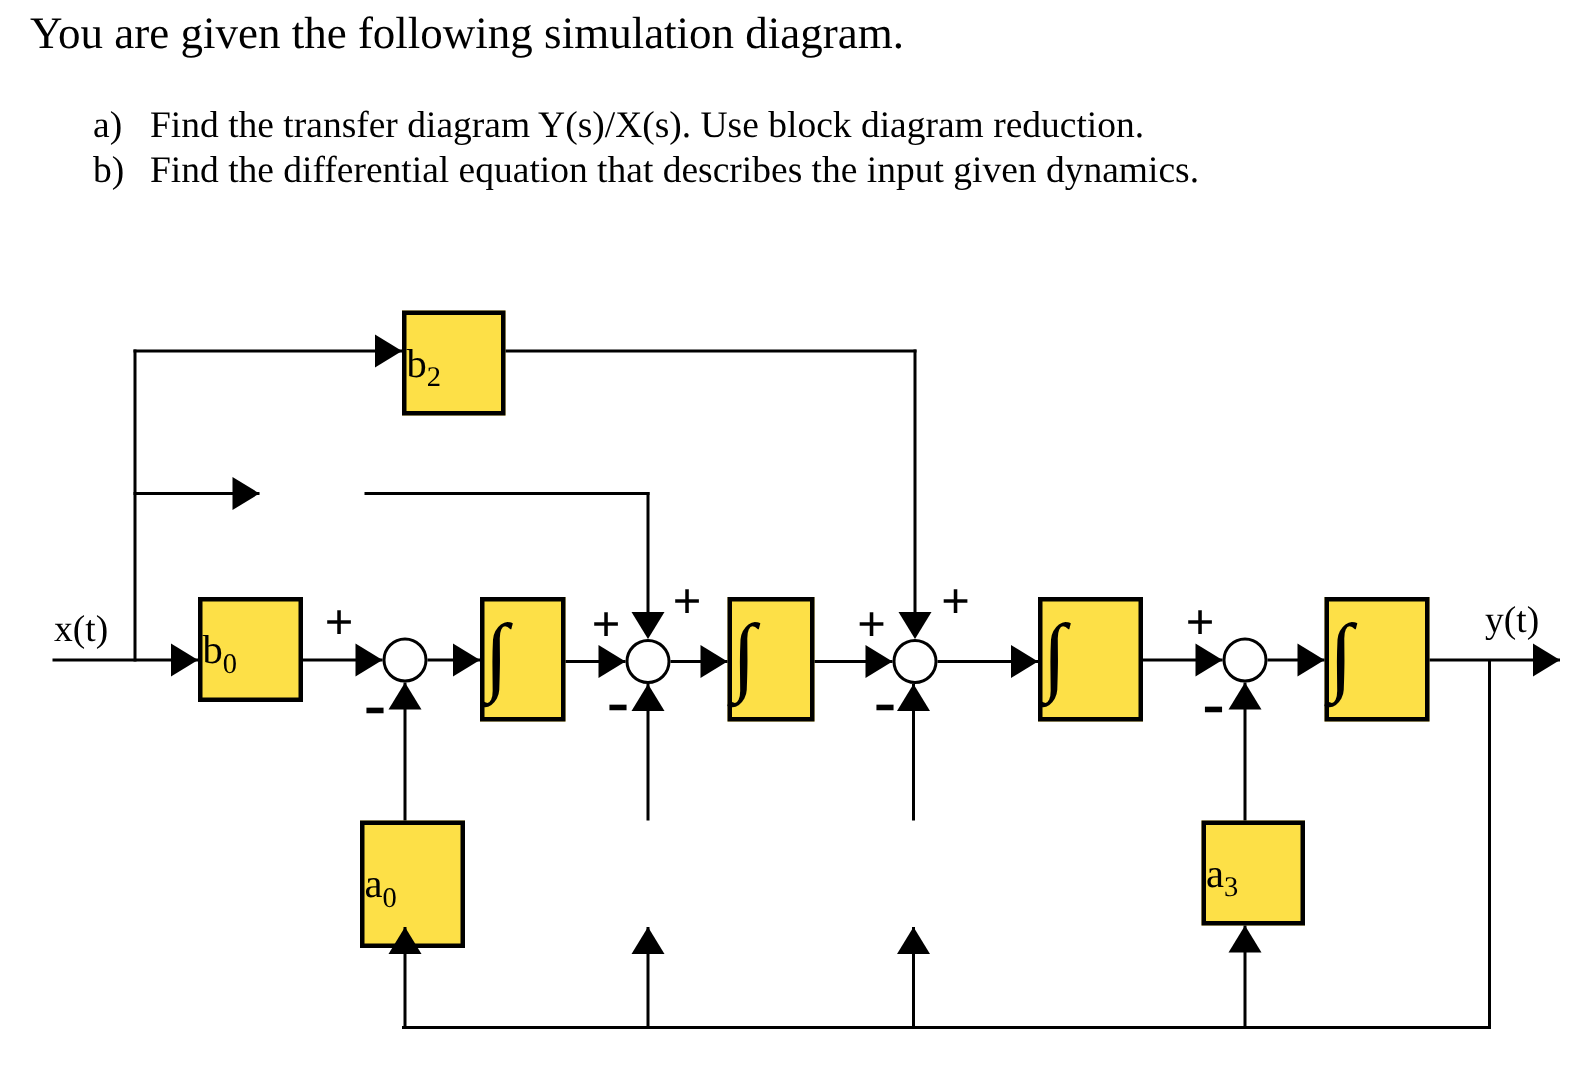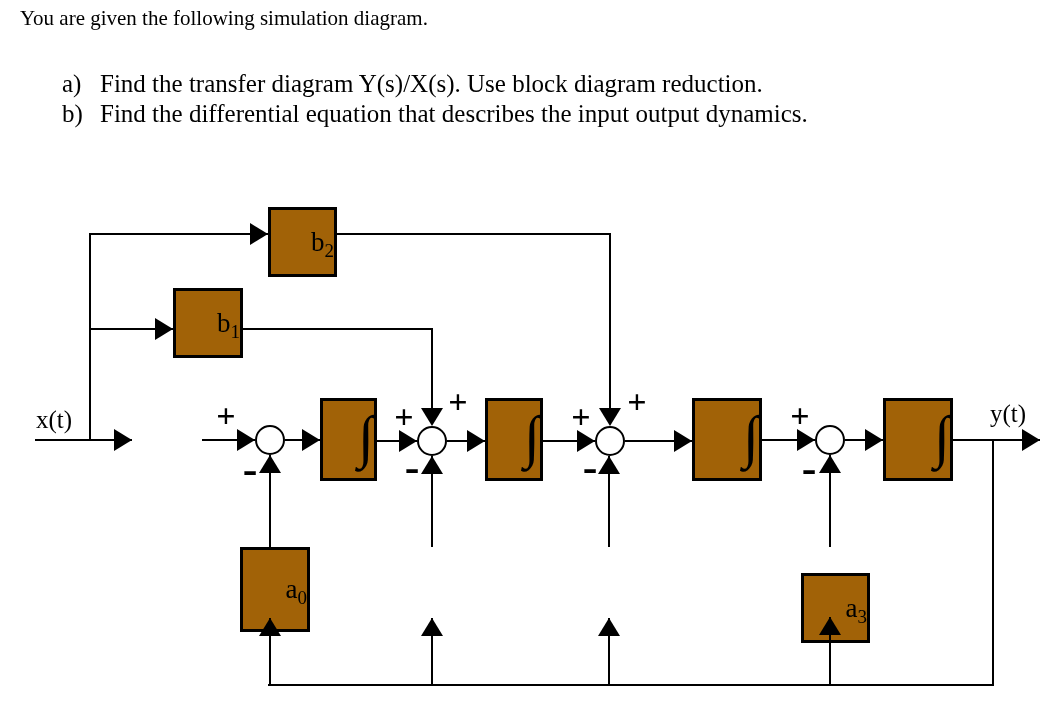--- a/index.html
+++ b/index.html
@@ -1,23 +1,23 @@
 <!DOCTYPE html>
 <html><head>
 <meta charset="utf-8">
 <style>
   html,body{margin:0;padding:0;background:#ffffff;}
   .page{position:relative;width:1052px;height:710px;background:#ffffff;overflow:hidden;
         font-family:"Liberation Serif", serif;color:#000;}
-  .title{position:absolute;left:20px;top:6px;font-size:21px;white-space:nowrap;text-align:center;}
+  .title{position:absolute;left:20px;top:6px;font-size:30px;white-space:nowrap;text-align:center;}
   .li{position:absolute;font-size:25px;white-space:nowrap;}
   .li .mk{display:inline-block;width:38px;}
   
-  .blk{position:absolute;border:3px solid #000;background:#a16207;box-sizing:border-box;
-       display:flex;align-items:center;justify-content:flex-end;font-size:27px;}
+  .blk{position:absolute;border:3px solid #000;background:#fde047;box-sizing:border-box;
+       display:flex;align-items:center;justify-content:flex-start;font-size:27px;}
   .blk sub{font-size:19px;line-height:0;}
   .intg{font-size:58px;font-weight:normal;padding-bottom:6px;}
   .sum{position:absolute;width:30px;height:30px;border:2px solid #000;border-radius:50%;
        background:#fff;box-sizing:border-box;}
   .h{position:absolute;height:2px;background:#000;}
   .v{position:absolute;width:2px;background:#000;}
   .ar,.au,.ad{position:absolute;width:0;height:0;}
   .ar{border-top:11px solid transparent;border-bottom:11px solid transparent;border-left:18px solid #000;}
   .au{border-left:11px solid transparent;border-right:11px solid transparent;border-bottom:18px solid #000;}
   .ad{border-left:11px solid transparent;border-right:11px solid transparent;border-top:18px solid #000;}
@@ -28,36 +28,36 @@
 </head>
 <body>
 
 <div class="page">
 
   <div class="title">You are given the following simulation diagram.</div>
   <div class="li" style="left:62px;top:70px;">
     <span class="mk">a)</span><span>Find the transfer diagram Y(s)/X(s). Use block diagram reduction.</span>
   </div>
   <div class="li" style="left:62px;top:100px;">
-    <span class="mk">b)</span><span>Find the differential equation that describes the input output dynamics.</span>
+    <span class="mk">b)</span><span>Find the differential equation that describes the input given dynamics.</span>
   </div>
 
   <div class="lbl" style="left:36px;top:406px;">x(t)</div>
   <div class="lbl" style="left:990px;top:400px;">y(t)</div>
 
-  <div class="blk" style="left:173px;top:288px;width:70px;height:70px;">
-      <span><span>b</span><sub>1</sub></span>
+  <div class="blk" style="left:132px;top:398px;width:70px;height:70px;">
+      <span><span>b</span><sub>0</sub></span>
     </div>
   <div class="blk" style="left:268px;top:207px;width:69px;height:70px;">
       <span><span>b</span><sub>2</sub></span>
     </div>
   <div class="blk" style="left:240px;top:547px;width:70px;height:85px;">
       <span><span>a</span><sub>0</sub></span>
     </div>
-  <div class="blk" style="left:801px;top:573px;width:69px;height:70px;">
+  <div class="blk" style="left:801px;top:547px;width:69px;height:70px;">
       <span><span>a</span><sub>3</sub></span>
     </div>
 
   <div class="blk intg" style="left:320px;top:398px;width:57px;height:83px;">
       <span>∫</span>
     </div>
   <div class="blk intg" style="left:485px;top:398px;width:58px;height:83px;">
       <span>∫</span>
     </div>
   <div class="blk intg" style="left:692px;top:398px;width:70px;height:83px;">

